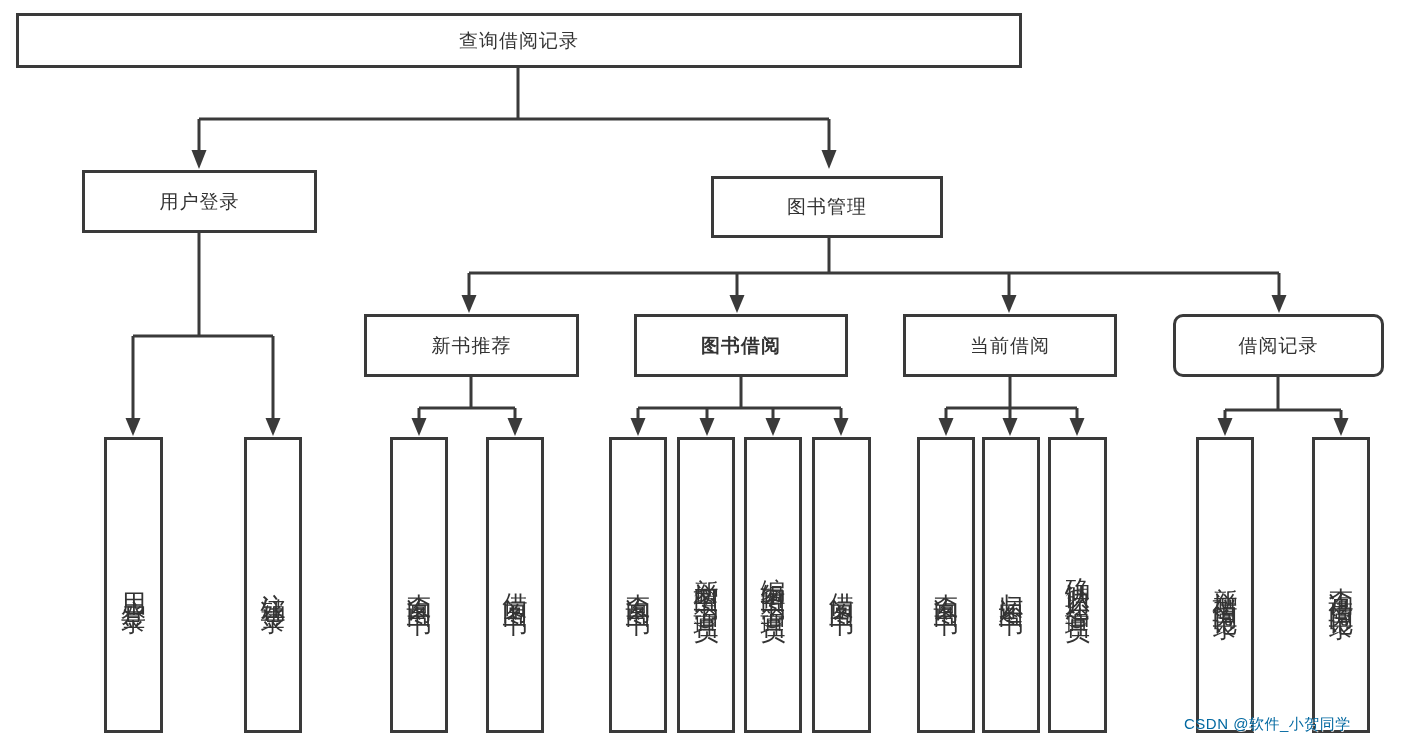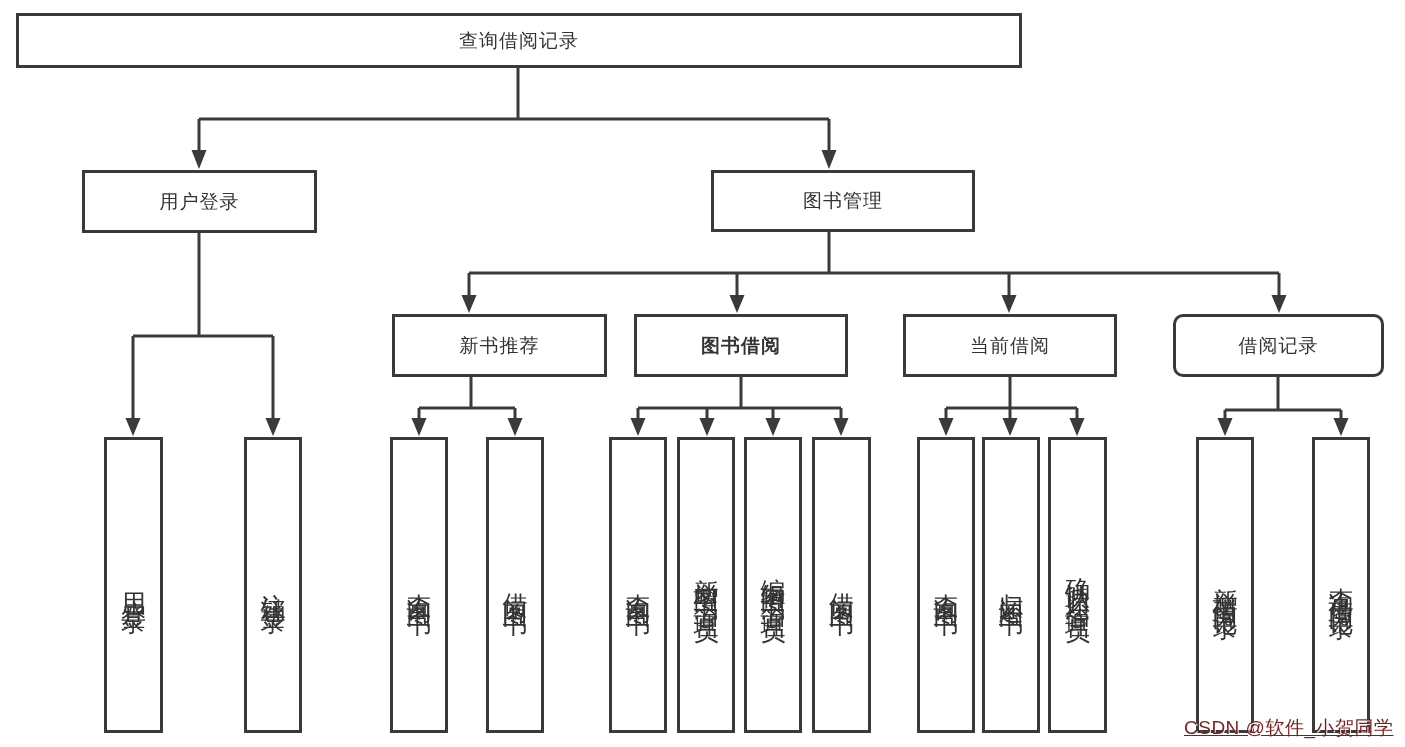--- a/index.html
+++ b/index.html
@@ -38,27 +38,26 @@
     text-orientation: mixed;
     font-size: 25px;
     letter-spacing: 6px;
     color: #333333;
     line-height: 1;
   }
   .watermark {
     position: absolute;
     left: 1184px;
     top: 715px;
-    font-size: 19px;
-    color: #7f1d1d;
+    font-size: 15px;
+    color: #0369a1;
     letter-spacing: 0.5px;
     white-space: nowrap;
     z-index: 3;
     text-shadow: 1px 1px 0 rgba(255,255,255,0.85);
-    text-decoration: underline;
   }
 </style>
 </head>
 <body>
 
 <div class="canvas">
 
   <svg class="connectors" viewBox="0 0 1405 747" xmlns="http://www.w3.org/2000/svg">
     <g stroke="#3a3a3a" stroke-width="3" fill="none">
       <path d="M518 68 V119 M199 119 H829 M199 119 V152 M829 119 V152"></path>
@@ -92,25 +91,25 @@
     </g>
   </svg>
 
   <div class="node hnode" style="left:16px; top:13px; width:1006px; height:55px;">
     <span>查询借阅记录</span>
   </div>
 
   <div class="node hnode" style="left:82px; top:170px; width:235px; height:63px;">
     <span>用户登录</span>
   </div>
-  <div class="node hnode" style="left:711px; top:170px; width:264px; height:62px;">
+  <div class="node hnode" style="left:711px; top:176px; width:232px; height:62px;">
     <span>图书管理</span>
   </div>
 
-  <div class="node hnode" style="left:364px; top:314px; width:215px; height:63px;margin-left:28px;">
+  <div class="node hnode" style="left:364px; top:314px; width:215px; height:63px;">
     <span>新书推荐</span>
   </div>
   <div class="node hnode" style="left:634px; top:314px; width:214px; height:63px;font-weight:bold;">
     <span>图书借阅</span>
   </div>
   <div class="node hnode" style="left:903px; top:314px; width:214px; height:63px;">
     <span>当前借阅</span>
   </div>
   <div class="node hnode" style="left:1173px; top:314px; width:211px; height:63px;border-radius:10px;">
     <span>借阅记录</span>

